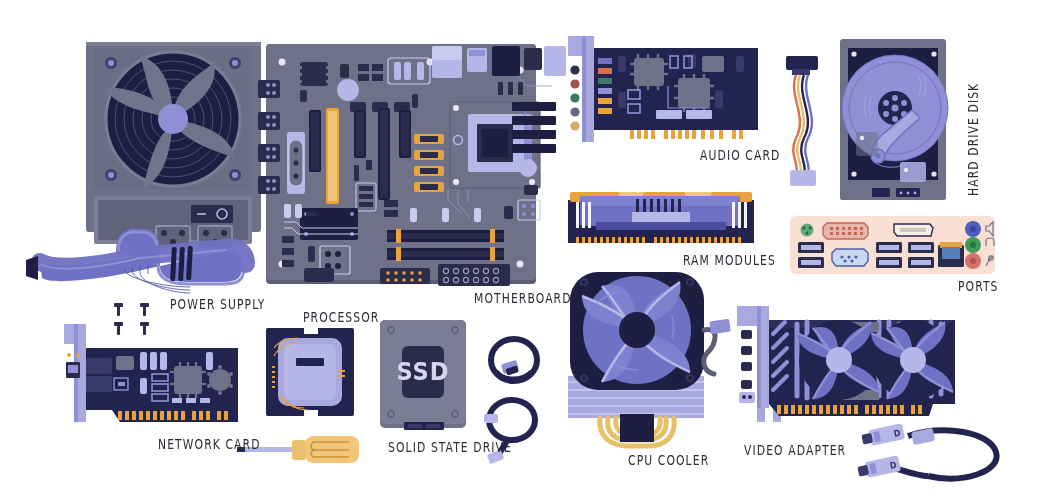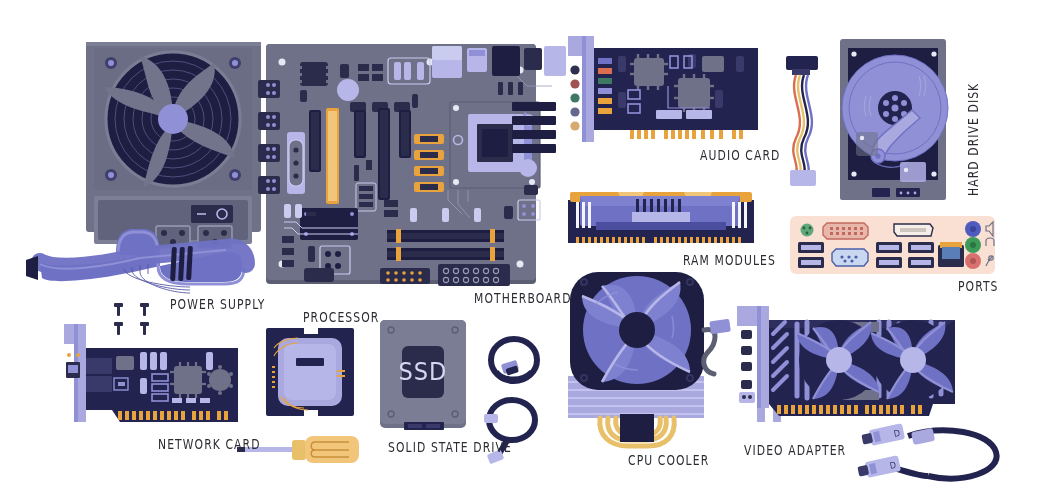--- a/index.html
+++ b/index.html
@@ -10,21 +10,21 @@
     font-family:"DejaVu Sans Condensed","DejaVu Sans",sans-serif;
     font-size:12px;
     letter-spacing:1.1px;
     color:#2b2b33;
     white-space:nowrap;
     transform:scaleY(1.22);
     transform-origin:left center;
     font-weight:400;
   }
   .lbl.rot{transform:rotate(-90deg) scaleY(1.22);transform-origin:left top;}
-  .part{position:absolute;}
+  .part{position:absolute;font-weight:bold;}
   svg{display:block;overflow:visible;}
 </style>
 </head>
 <body>
 
 <div id="stage">
 
   <div class="part" style="left:78px;top:40px;">
     <svg width="250" height="260" viewBox="0 0 250 260">
 

